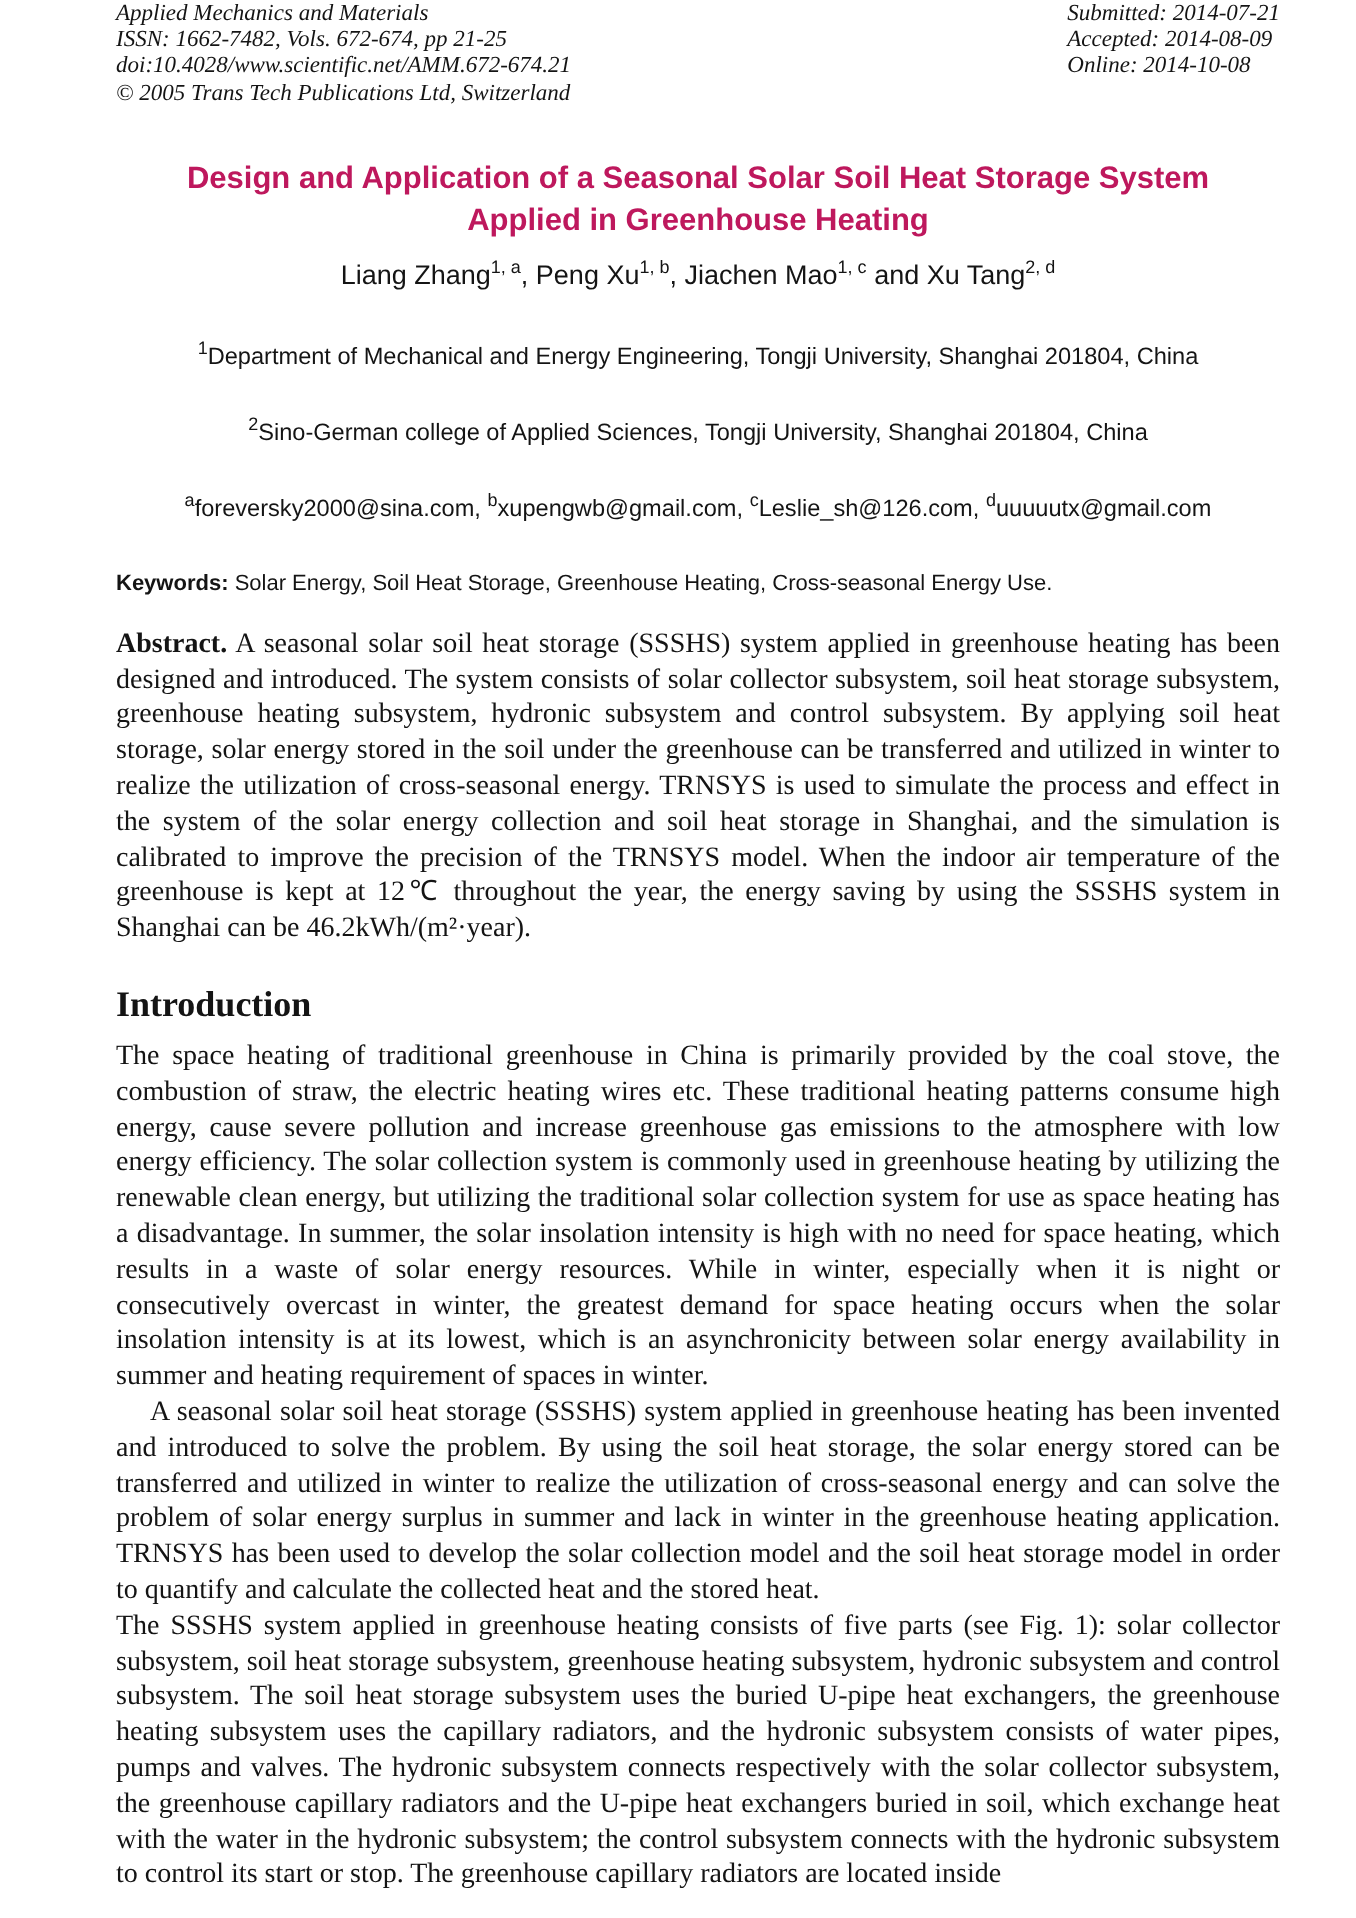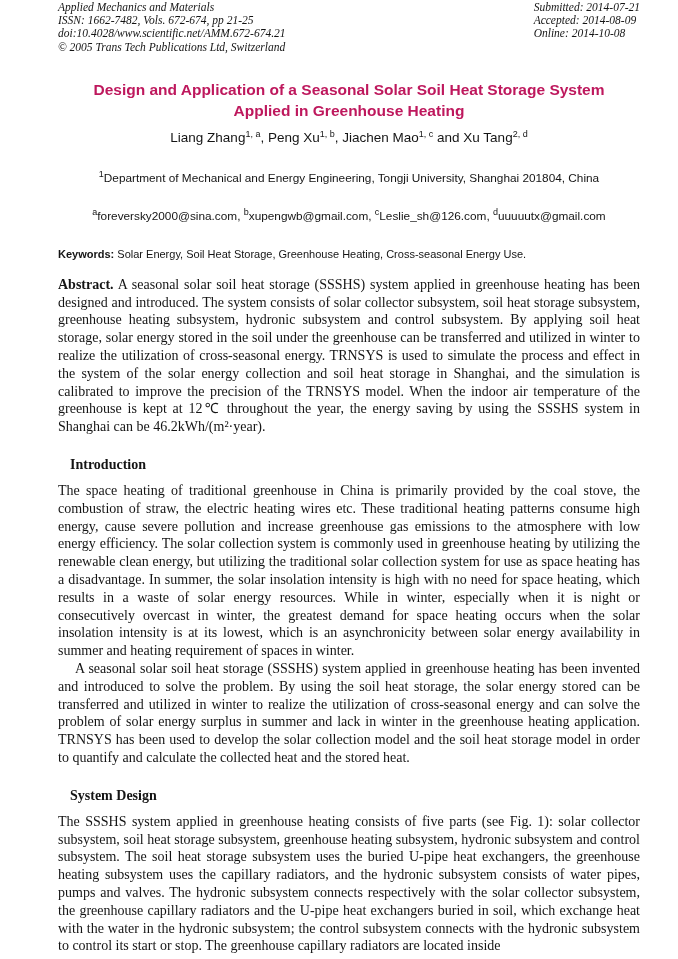--- a/index.html
+++ b/index.html
@@ -56,24 +56,24 @@
   .para{
     margin:0;
     font-family:"Liberation Serif", serif;
     font-size:14px;line-height:17.8px;
     text-align:justify;
   }
   .abstract{margin-top:14px;}
   .abstract b{font-weight:bold;}
   .indent{text-indent:17px;}
   .secheading{
-    margin:20px 0 9px 12px;
+    margin:20px 0 9px 0;
     font-family:"Liberation Serif", serif;
     font-weight:bold;
-    font-size:14px;line-height:17px;
+    font-size:18px;line-height:17px;
   }
 </style>
 </head>
 <body>
 
 <div class="page">
 
   <div class="jheader">
     <div class="left">
       <div>Applied Mechanics and Materials</div>
@@ -86,27 +86,27 @@
       <div>Accepted: 2014-08-09</div>
       <div>Online: 2014-10-08</div>
     </div>
   </div>
 
   <h1 class="title"><span>Design and Application of a Seasonal Solar Soil Heat Storage System</span><br><span>Applied in Greenhouse Heating</span></h1>
 
   <div class="authors"><span><span>Liang Zhang</span><sup>1, a</sup><span>, </span></span><span><span>Peng Xu</span><sup>1, b</sup><span>, </span></span><span><span>Jiachen Mao</span><sup>1, c</sup><span> and </span></span><span><span>Xu Tang</span><sup>2, d</sup></span></div>
 
   <div class="affil"><sup>1</sup><span>Department of Mechanical and Energy Engineering, Tongji University, Shanghai 201804, China</span></div>
+  <div class="affil"><sup>2</sup><span>Sino-German college of Applied Sciences, Tongji University, Shanghai 201804, China</span></div>
 
   <div class="emails"><span><sup>a</sup><span>foreversky2000@sina.com</span><span>, </span></span><span><sup>b</sup><span>xupengwb@gmail.com</span><span>, </span></span><span><sup>c</sup><span>Leslie_sh@126.com</span><span>, </span></span><span><sup>d</sup><span>uuuuutx@gmail.com</span></span></div>
 
   <p class="keywords"><b>Keywords:</b> <span>Solar Energy, Soil Heat Storage, Greenhouse Heating, Cross-seasonal Energy Use.</span></p>
 
   <p class="para abstract"><b>Abstract.</b> <span>A seasonal solar soil heat storage (SSSHS) system applied in greenhouse heating has been designed and introduced. The system consists of solar collector subsystem, soil heat storage subsystem, greenhouse heating subsystem, hydronic subsystem and control subsystem. By applying soil heat storage, solar energy stored in the soil under the greenhouse can be transferred and utilized in winter to realize the utilization of cross-seasonal energy. TRNSYS is used to simulate the process and effect in the system of the solar energy collection and soil heat storage in Shanghai, and the simulation is calibrated to improve the precision of the TRNSYS model. When the indoor air temperature of the greenhouse is kept at 12℃ throughout the year, the energy saving by using the SSSHS system in Shanghai can be 46.2kWh/(m²·year).</span></p>
 
   <h2 class="secheading">Introduction</h2>
   <p class="para">The space heating of traditional greenhouse in China is primarily provided by the coal stove, the combustion of straw, the electric heating wires etc. These traditional heating patterns consume high energy, cause severe pollution and increase greenhouse gas emissions to the atmosphere with low energy efficiency. The solar collection system is commonly used in greenhouse heating by utilizing the renewable clean energy, but utilizing the traditional solar collection system for use as space heating has a disadvantage. In summer, the solar insolation intensity is high with no need for space heating, which results in a waste of solar energy resources. While in winter, especially when it is night or consecutively overcast in winter, the greatest demand for space heating occurs when the solar insolation intensity is at its lowest, which is an asynchronicity between solar energy availability in summer and heating requirement of spaces in winter.</p>
   <p class="para indent">A seasonal solar soil heat storage (SSSHS) system applied in greenhouse heating has been invented and introduced to solve the problem. By using the soil heat storage, the solar energy stored can be transferred and utilized in winter to realize the utilization of cross-seasonal energy and can solve the problem of solar energy surplus in summer and lack in winter in the greenhouse heating application. TRNSYS has been used to develop the solar collection model and the soil heat storage model in order to quantify and calculate the collected heat and the stored heat.</p>
 
-  <h2 class="secheading">System Design</h2>
   <p class="para">The SSSHS system applied in greenhouse heating consists of five parts (see Fig. 1): solar collector subsystem, soil heat storage subsystem, greenhouse heating subsystem, hydronic subsystem and control subsystem. The soil heat storage subsystem uses the buried U-pipe heat exchangers, the greenhouse heating subsystem uses the capillary radiators, and the hydronic subsystem consists of water pipes, pumps and valves. The hydronic subsystem connects respectively with the solar collector subsystem, the greenhouse capillary radiators and the U-pipe heat exchangers buried in soil, which exchange heat with the water in the hydronic subsystem; the control subsystem connects with the hydronic subsystem to control its start or stop. The greenhouse capillary radiators are located inside</p>
 
 </div>
 
 </body></html>

